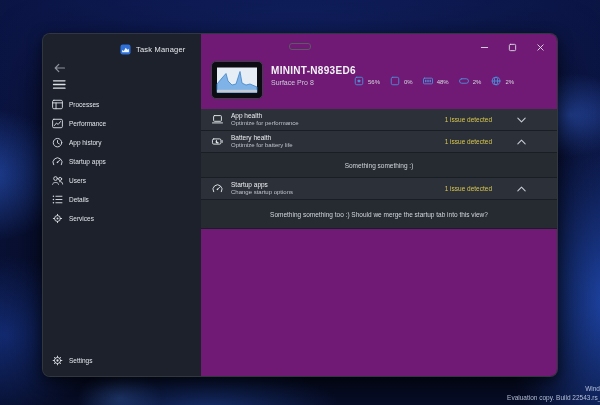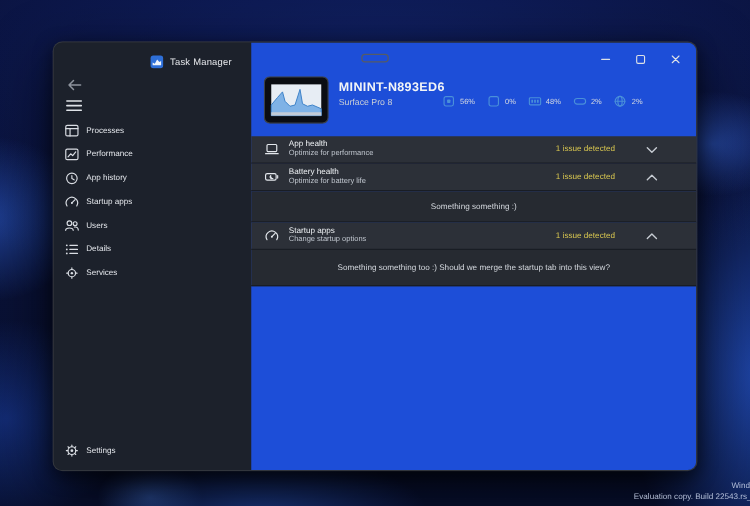--- a/index.html
+++ b/index.html
@@ -32,21 +32,21 @@
   .nav{position:absolute;left:0;right:0;top:61px;}
   .nav-item{height:19px;display:flex;align-items:center;padding-left:8px;gap:5px;
     font-size:6.5px;color:#e4e7ec;cursor:default;}
   .nav-item svg{flex:0 0 auto;}
   .settings-item{position:absolute;left:0;right:0;bottom:6px;height:19px;display:flex;
     align-items:center;padding-left:8px;gap:5px;font-size:6.5px;color:#e4e7ec;}
   .ic{width:13px;height:13px;color:#d9dde3;}
   .ic *{fill:none;stroke:currentColor;stroke-width:1.15;stroke-linecap:round;stroke-linejoin:round;}
   .ic .f{fill:currentColor;stroke:none;}
   
-  .main{position:absolute;left:158px;right:0;top:0;bottom:0;background:#1d4ed8;}
+  .main{position:absolute;left:158px;right:0;top:0;bottom:0;background:#701a75;}
   .handle{position:absolute;left:50%;top:9px;transform:translateX(-50%);width:20px;height:5px;
     border:1px solid #565b64;border-radius:3px;}
   .controls{position:absolute;top:1px;right:3px;height:25px;display:flex;align-items:center;}
   .ctrl-btn{width:28px;height:23px;display:flex;align-items:center;justify-content:center;color:#dde1e6;}
   .ctrl-btn svg{width:9px;height:9px;}
   .ctrl-btn svg *{fill:none;stroke:currentColor;stroke-width:1;stroke-linecap:round;}
   .thumb{position:absolute;left:10px;top:27px;width:52px;height:38px;}
   .dev-name{position:absolute;left:70px;top:31px;font-size:10px;font-weight:bold;color:#f3f5f7;letter-spacing:.3px;}
   .dev-model{position:absolute;left:70px;top:45px;font-size:7px;color:#c9ced6;}
   .stats{position:absolute;left:152px;top:39px;height:15px;display:flex;align-items:center;gap:9px;}

